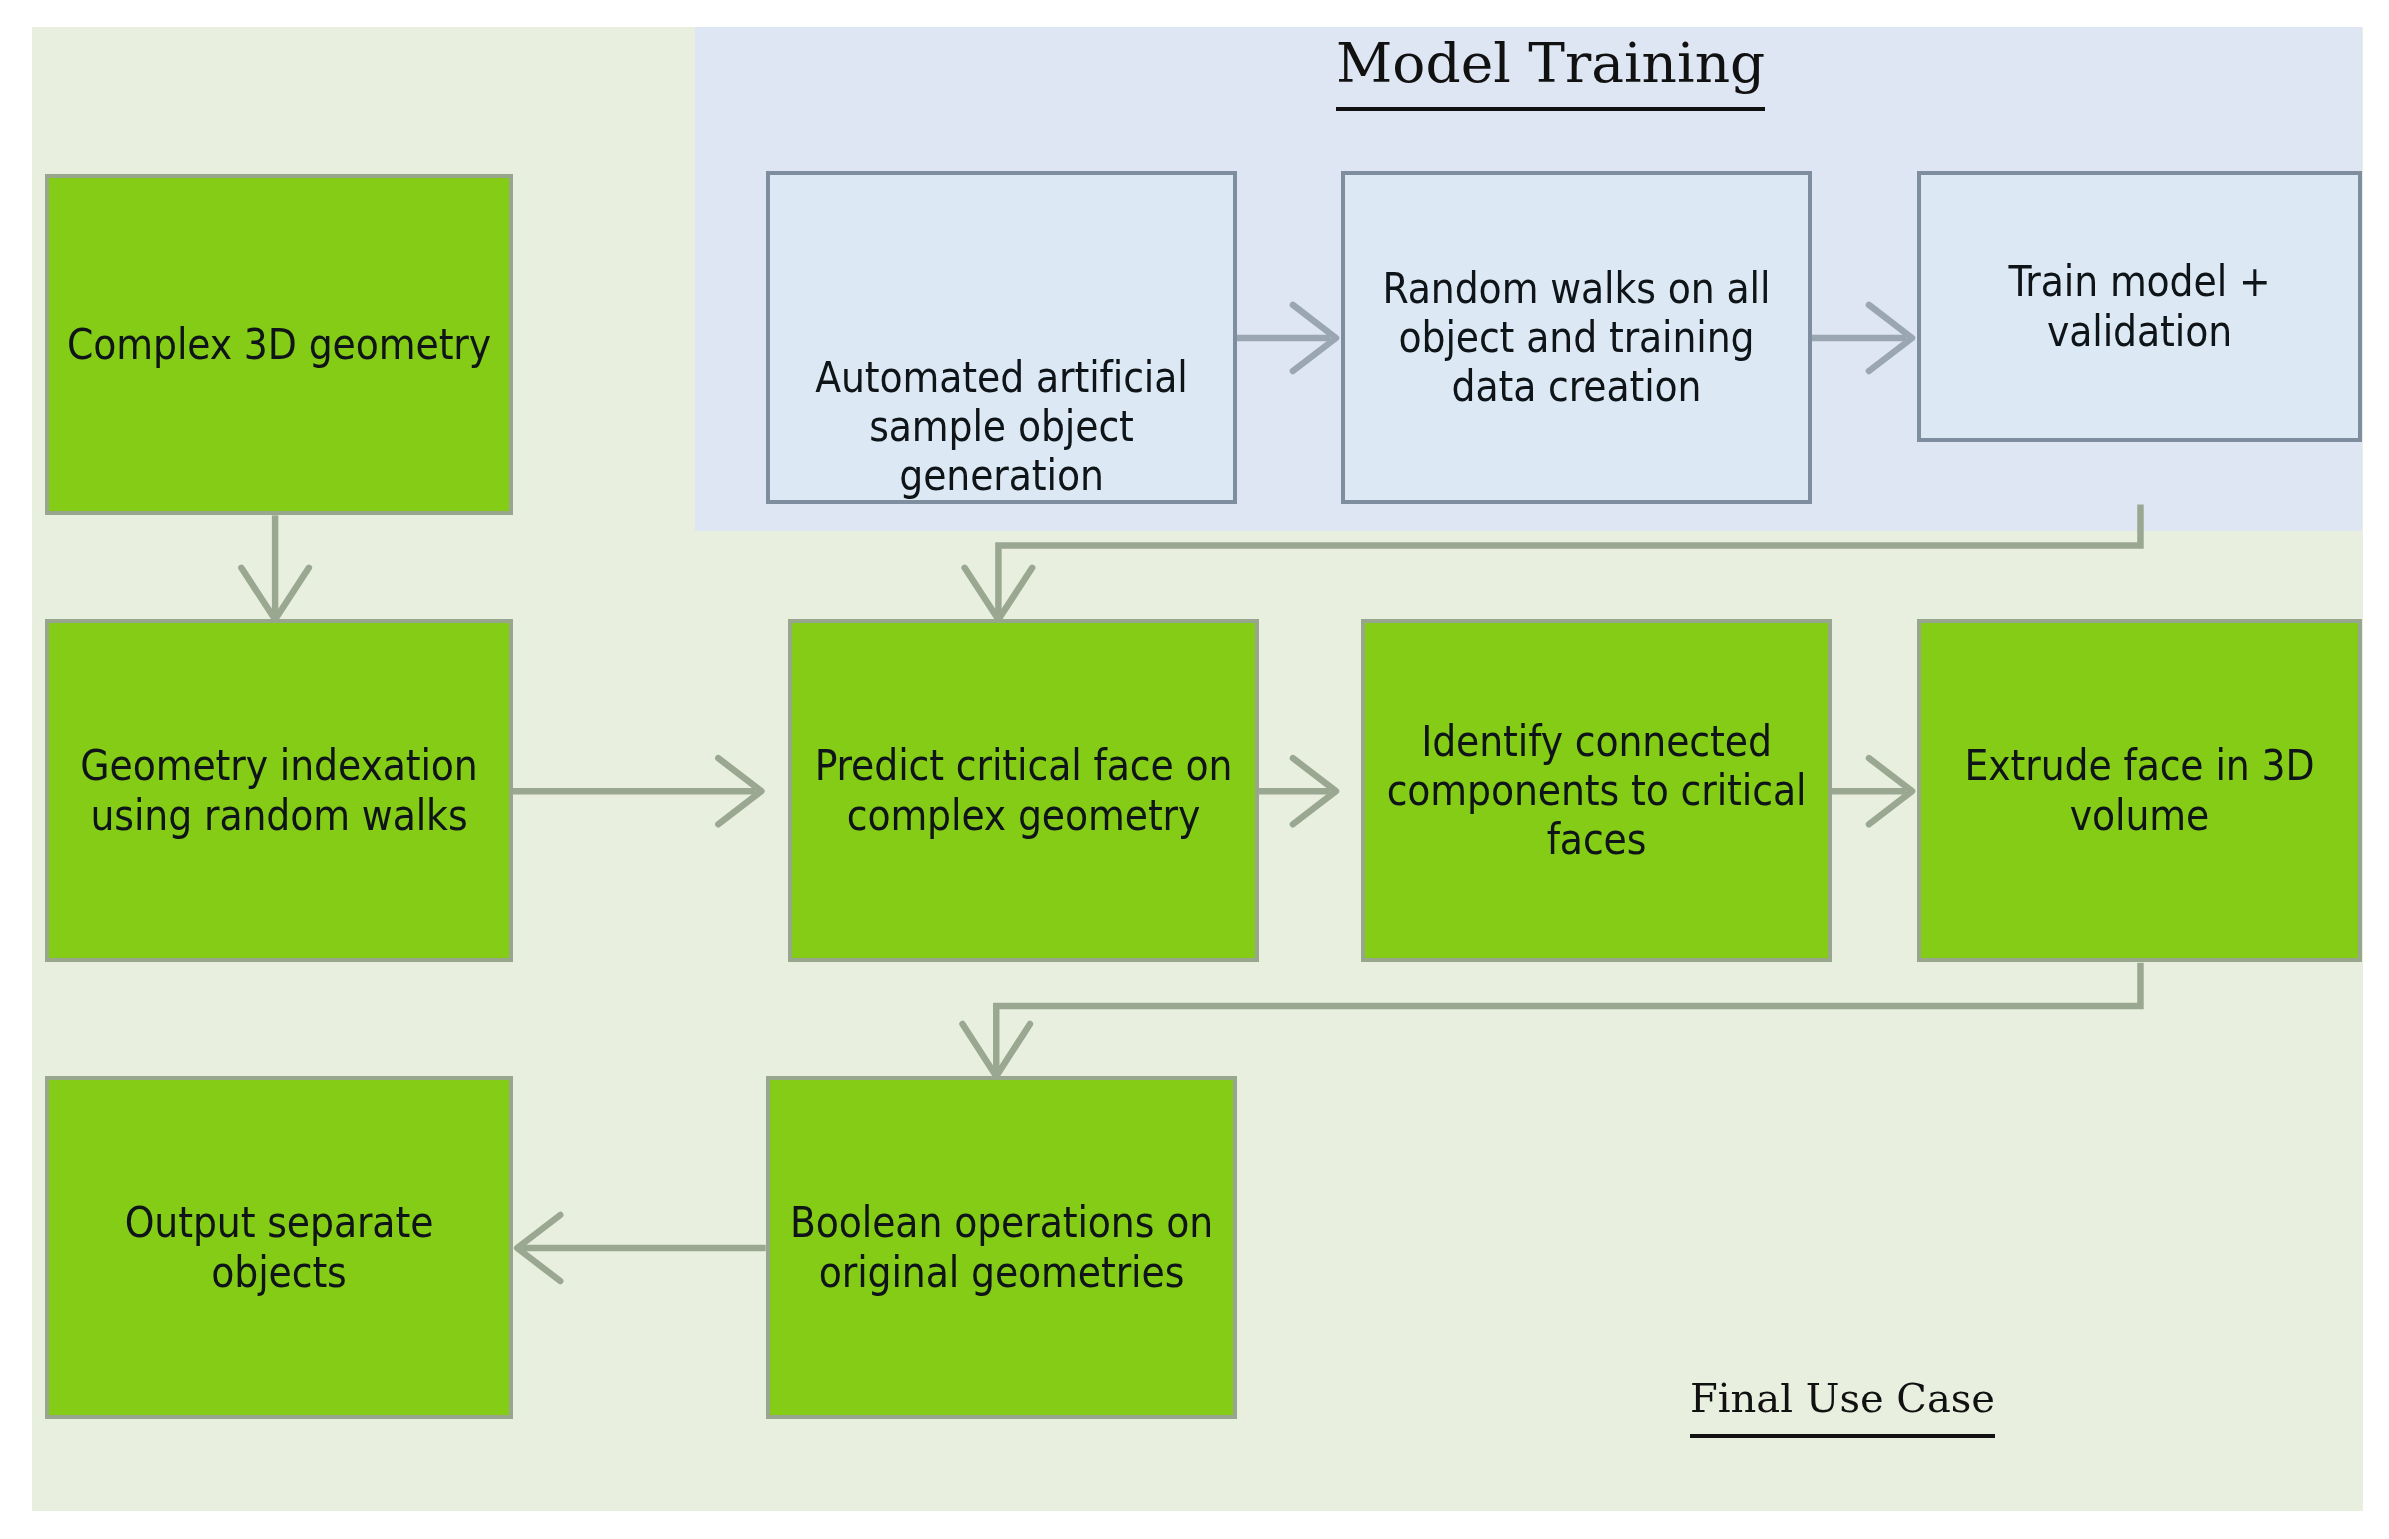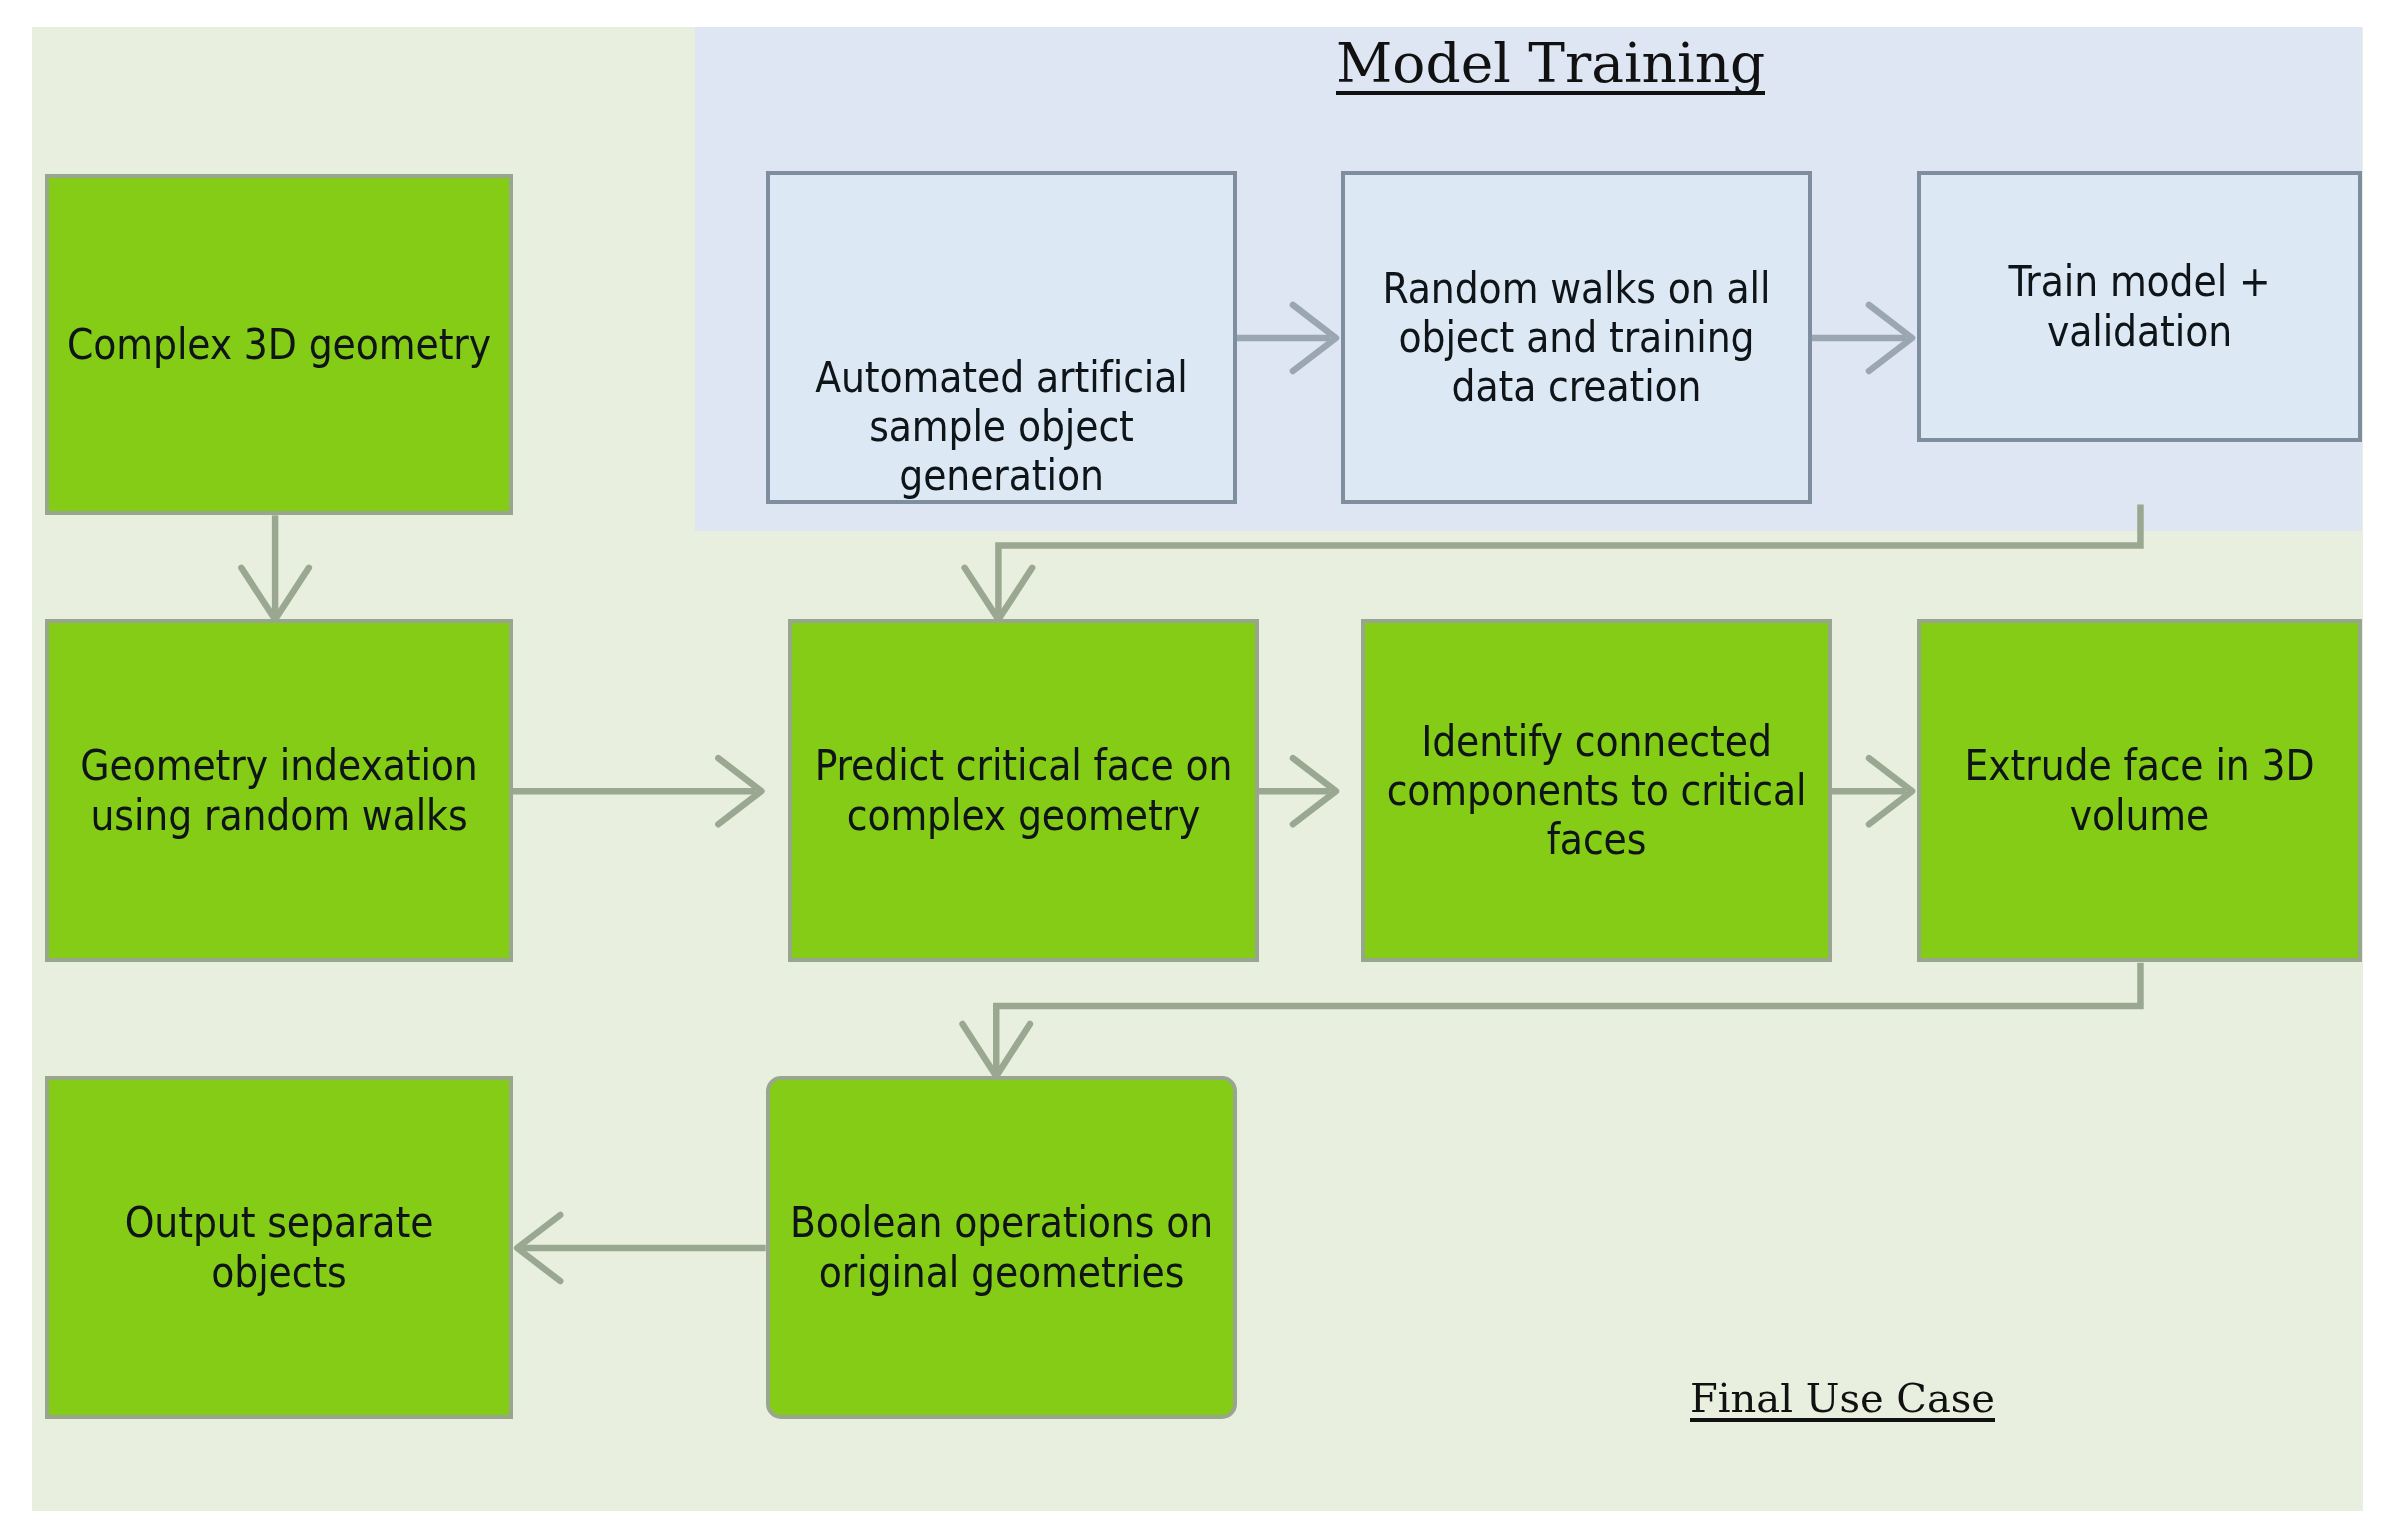--- a/index.html
+++ b/index.html
@@ -5,21 +5,21 @@
   html,body{margin:0;padding:0;background:#ffffff;}
   body{width:2389px;height:1540px;position:relative;overflow:hidden;
        font-family:"DejaVu Sans Condensed","Liberation Sans",sans-serif;}
 
   .panel{position:absolute;}
   #green-panel{left:32px;top:27px;width:2331px;height:1484px;background:#e9efdf;}
   #blue-panel{left:695px;top:27px;width:1667px;height:504px;background:#dde6f2;}
 
   .title{position:absolute;font-family:"DejaVu Serif","Liberation Serif",serif;
          color:#111111;white-space:nowrap;
-         border-bottom:4.3px solid #111111;padding-bottom:0;line-height:1.0;}
+         border-bottom:4.3px solid #111111;padding-bottom:16px;line-height:1.0;}
   #model-training-title{left:1336px;top:36px;font-size:55px;}
   #final-use-case-title{left:1690px;top:1378px;font-size:40px;}
 
   .node{position:absolute;box-sizing:border-box;display:flex;
         align-items:center;justify-content:center;text-align:center;
         color:#0e1417;line-height:1.17;letter-spacing:-0.1px;}
   .node span{display:block;width:100%;padding:0 10px;}
 
   .node.blue{background:#dce9f5;border:4.3px solid #7e8e9e;font-size:42px;}
   .node.green{background:#84cc16;border:4.3px solid #97a68d;font-size:42px;}
@@ -33,21 +33,21 @@
   #n-complex   {left:45px;top:174px;width:468px;height:341px;}
 
   
   #n-geom-index{left:45px;top:619px;width:468px;height:343px;}
   #n-predict   {left:766px;top:619px;width:471px;height:343px;margin-left:22px;}
   #n-identify  {left:1341px;top:619px;width:471px;height:343px;margin-left:20px;}
   #n-extrude   {left:1917px;top:619px;width:445px;height:343px;align-items:center;}
 
   
   #n-output    {left:45px;top:1076px;width:468px;height:343px;}
-  #n-boolean   {left:766px;top:1076px;width:471px;height:343px;border-radius:15px;}
+  #n-boolean   {left:766px;top:1076px;width:471px;height:343px;}
 
   
   #wires{position:absolute;left:0;top:0;width:2389px;height:1540px;
          pointer-events:none;}
 </style>
 </head>
 <body>
 
 <div class="panel" id="green-panel"></div>
 <div class="panel" id="blue-panel"></div>

